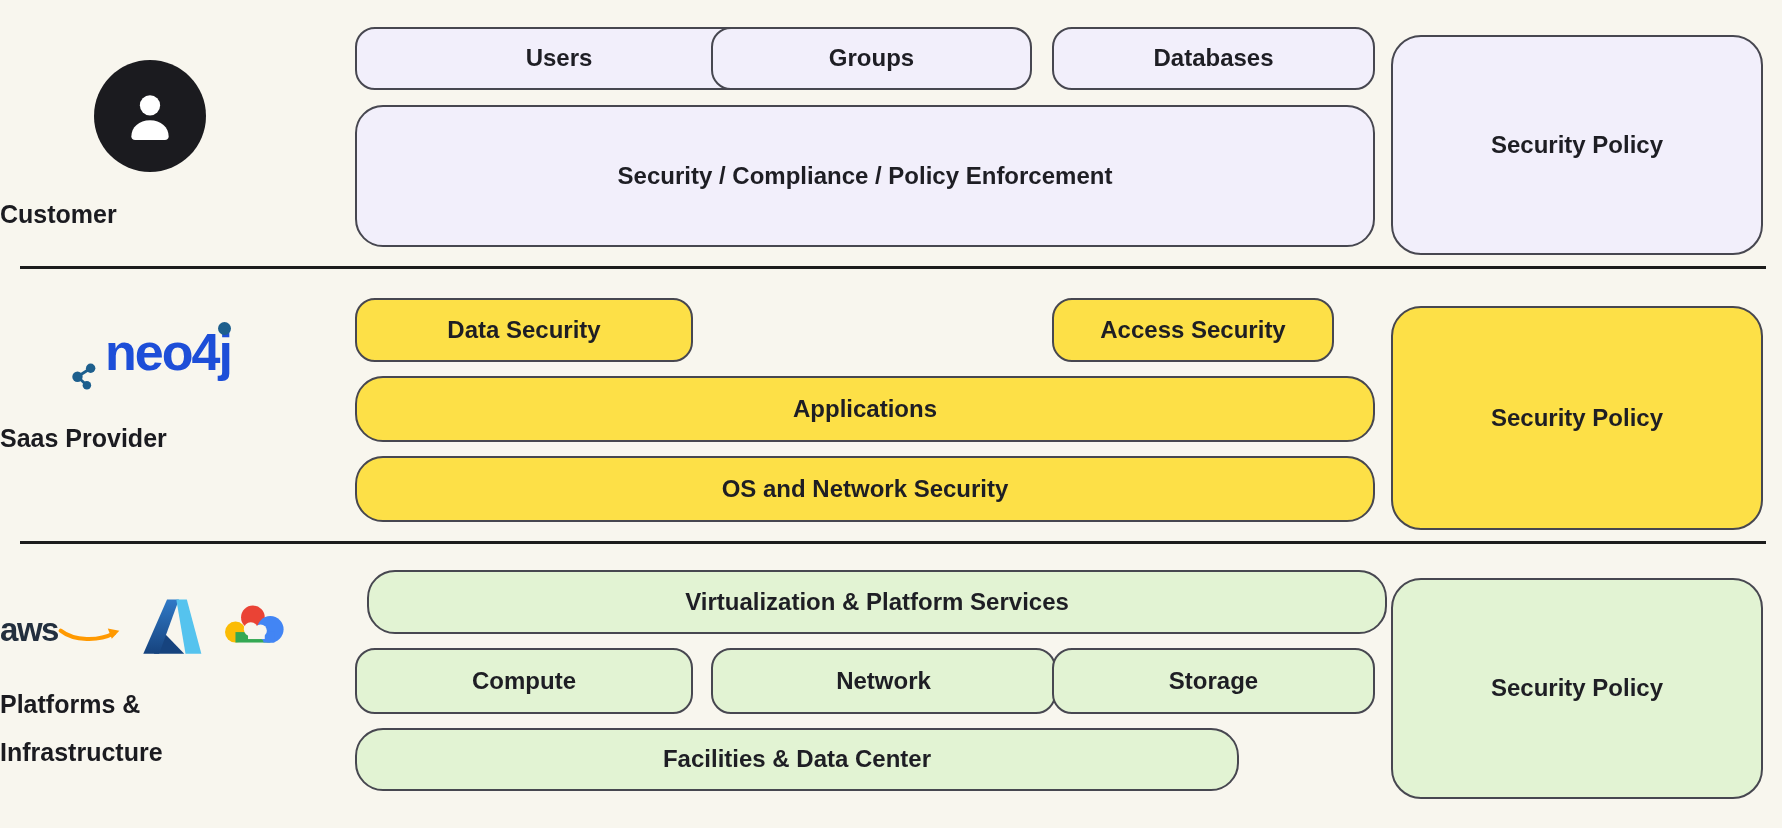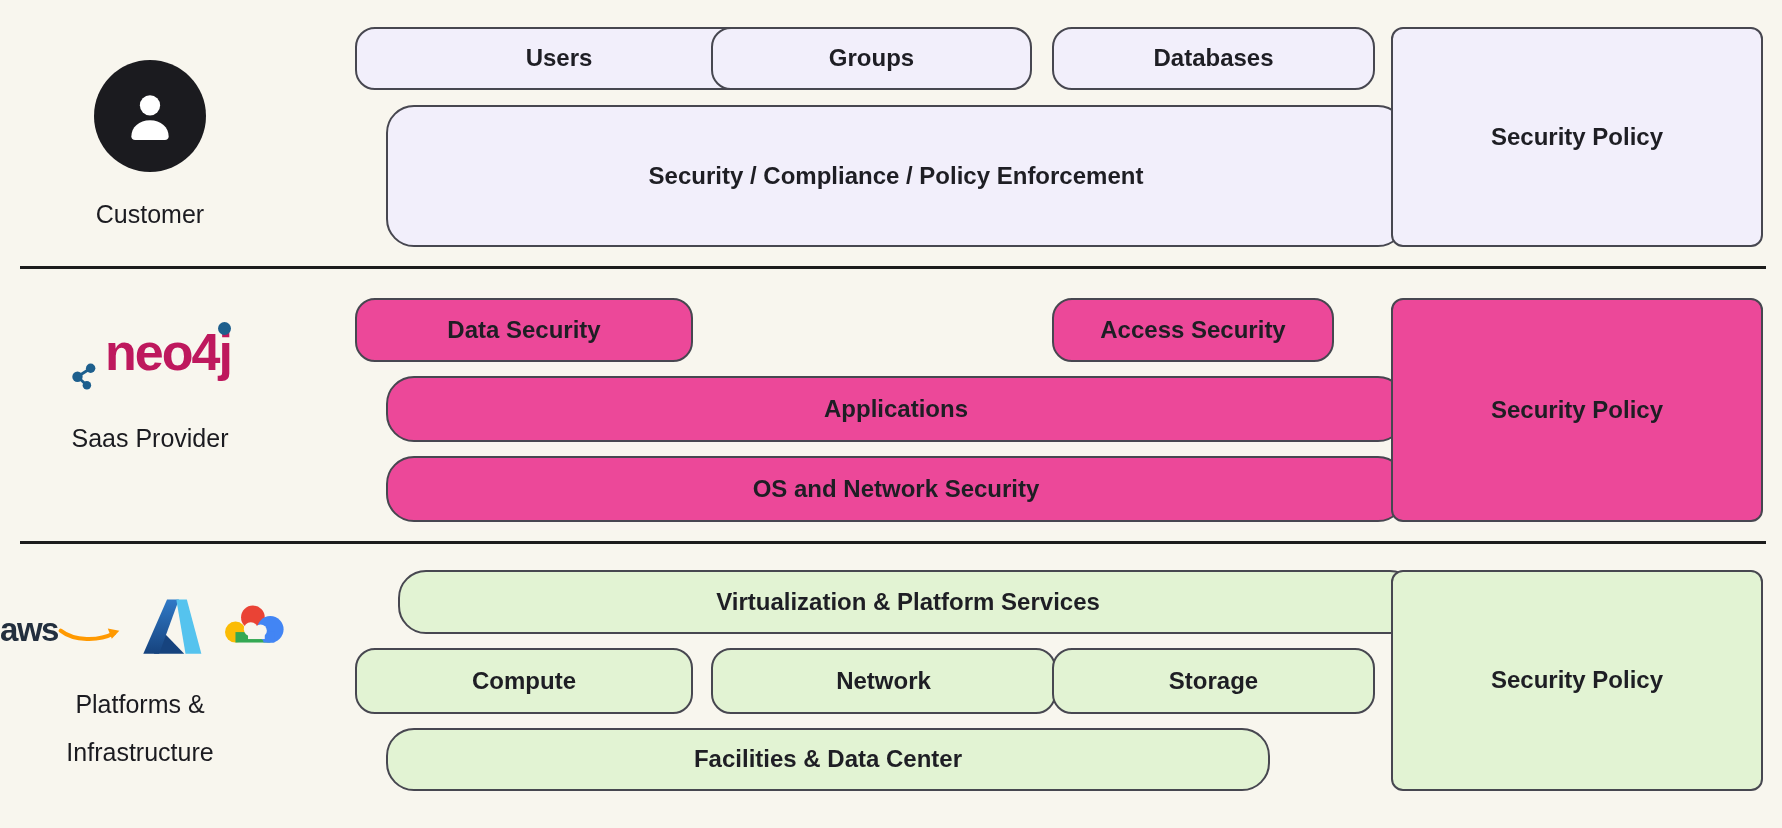--- a/index.html
+++ b/index.html
@@ -10,43 +10,43 @@
     color:#1e1e24;
   }
   .box {
     position:absolute; box-sizing:border-box;
     display:flex; align-items:center; justify-content:center;
     border:2.5px solid #474750;
     font-weight:bold; font-size:24px; line-height:1.2;
     text-align:center; padding:0 12px;
   }
   .lav { background:#f2effb; }
-  .cyn { background:#ec4899; }
+  .cyn { background:#fde047; }
   .grn { background:#e2f3d3; }
   .r-sm { border-radius:20px; }
-  .r-md { border-radius:28px;margin-left:31px; }
-  .r-lg { border-radius:12px; }
+  .r-md { border-radius:28px; }
+  .r-lg { border-radius:30px;margin-top:8px; }
   .divider { position:absolute; left:20px; width:1746px; height:3px; background:#1c1c1c; }
   .side-label {
-    position:absolute; left:0; width:300px; text-align:center;
-    font-weight:normal; font-size:25px; color:#1b1b20;
+    position:absolute; left:0; width:300px; text-align:left;
+    font-weight:bold; font-size:25px; color:#1b1b20;
   }
   .avatar {
     position:absolute; left:94px; top:60px; width:112px; height:112px;
     border-radius:50%; background:#1b1b1f;
     display:flex; align-items:center; justify-content:center;
   }
   .neo-logo {
     position:absolute; left:0; top:326px; width:300px;
     display:flex; justify-content:center; align-items:flex-start; gap:4px;
   }
   .neo-icon { margin-top:30px; }
   .neo-word {
     position:relative; font-size:52px; font-weight:bold;
-    letter-spacing:-2px; line-height:1; color:#be185d;
+    letter-spacing:-2px; line-height:1; color:#1d4ed8;
   }
   .neo-dot {
     position:absolute; top:-4px; right:0;
     width:13px; height:13px; border-radius:50%; background:#1d5f8d;
   }
   .plat-logos {
     position:absolute; left:0; top:596px; width:290px;
     display:flex; align-items:center; justify-content:center; gap:16px;
   }
   .aws { display:flex; flex-direction:row; align-items:flex-end; margin-top:8px; }

